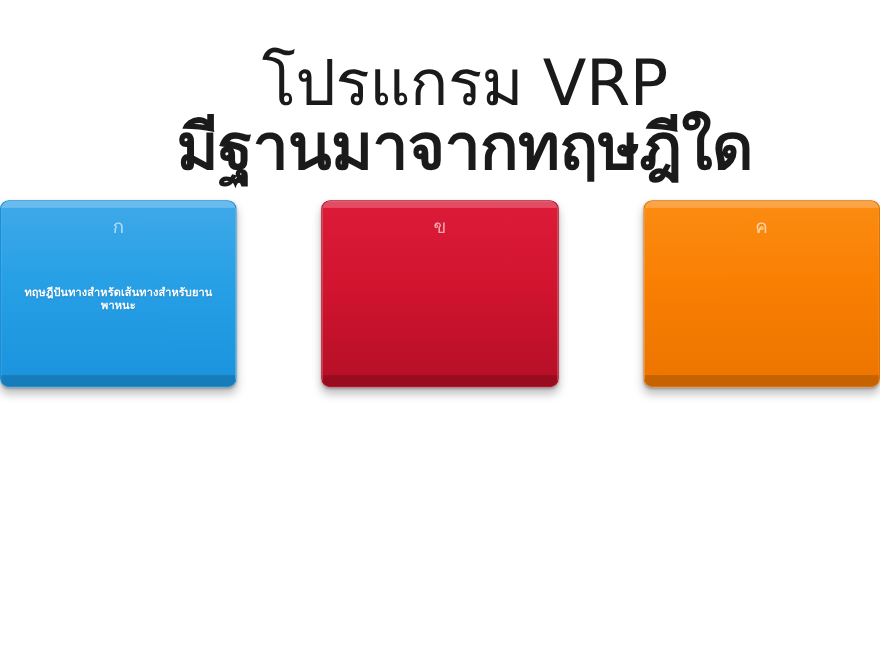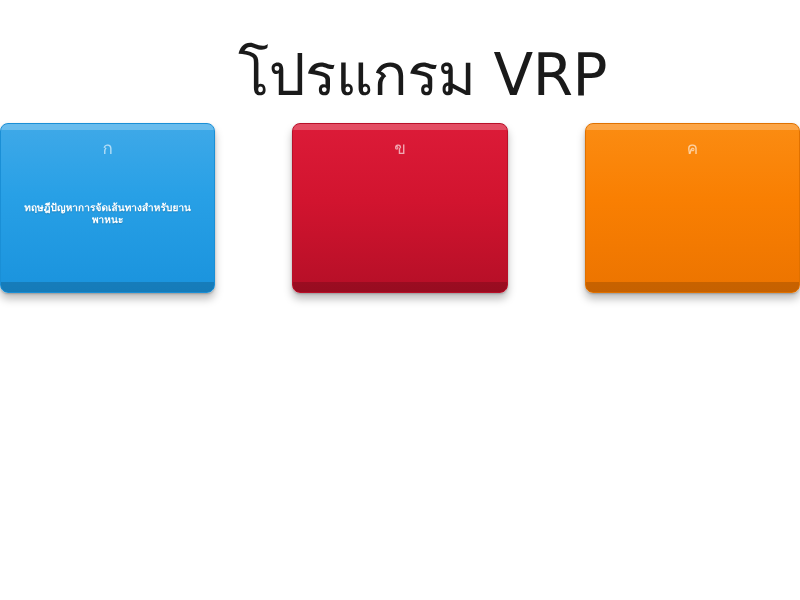--- a/index.html
+++ b/index.html
@@ -136,28 +136,29 @@
   .text-sm { font-size: 10px; letter-spacing: 0.1px; }
   .text-lg { font-size: 20px; }
 </style>
 </head>
 <body>
 
 <div id="quiz-stage">
 
   <div id="question-block">
     <span class="question-line q-l1">โปรแกรม VRP</span>
+    <span class="question-line q-l3">มีฐานมาจากทฤษฎีใด</span>
   </div>
 
   <div id="answers-row">
 
     <div class="answer-card card-a">
       <div class="card-letter">ก</div>
       <div class="card-body">
-        <div class="card-text text-sm">ทฤษฎีปัญหาการจัดเส้นทางสำหรับยานพาหนะ</div>
+        <div class="card-text text-sm">ทฤษฎีปันทางสำหรัดเส้นทางสำหรับยานพาหนะ</div>
       </div>
     </div>
 
     <div class="answer-card card-b">
       <div class="card-letter">ข</div>
     </div>
 
     <div class="answer-card card-c">
       <div class="card-letter">ค</div>
     </div>

